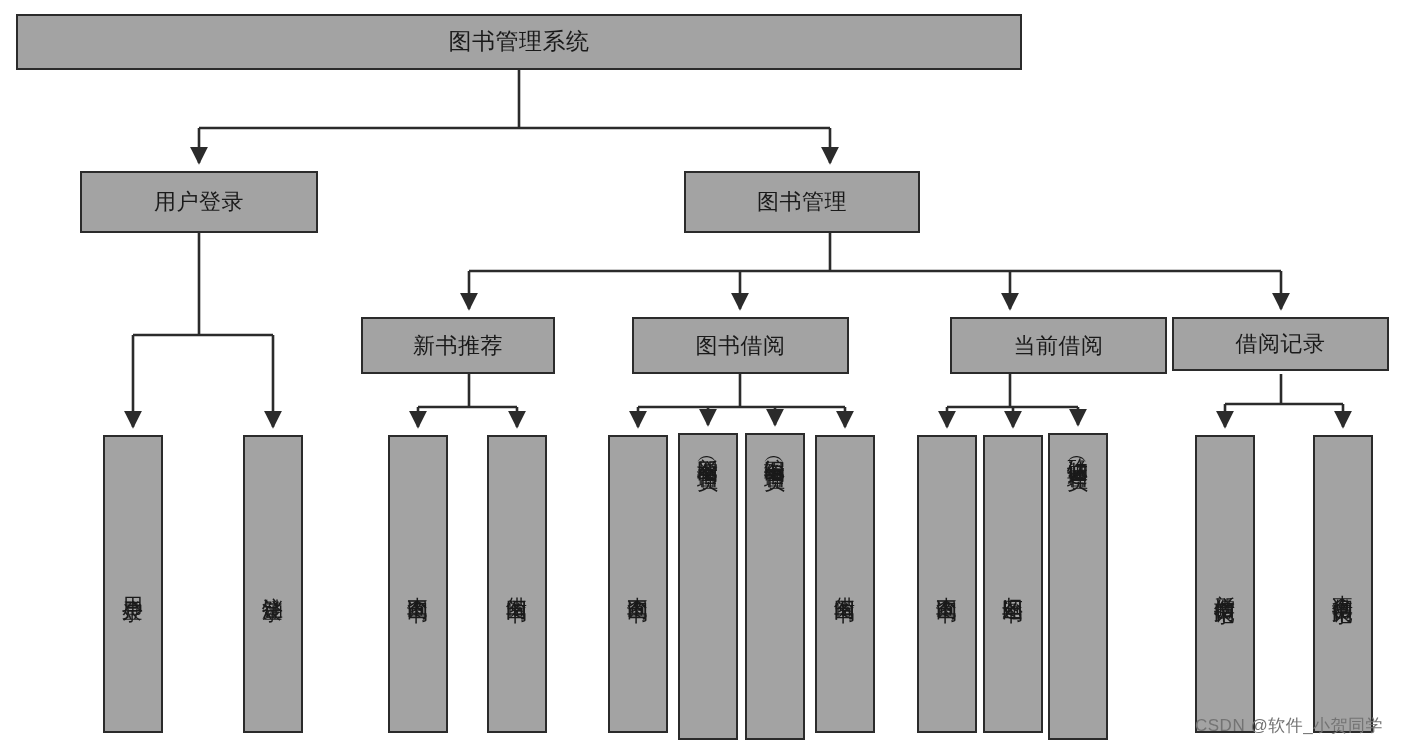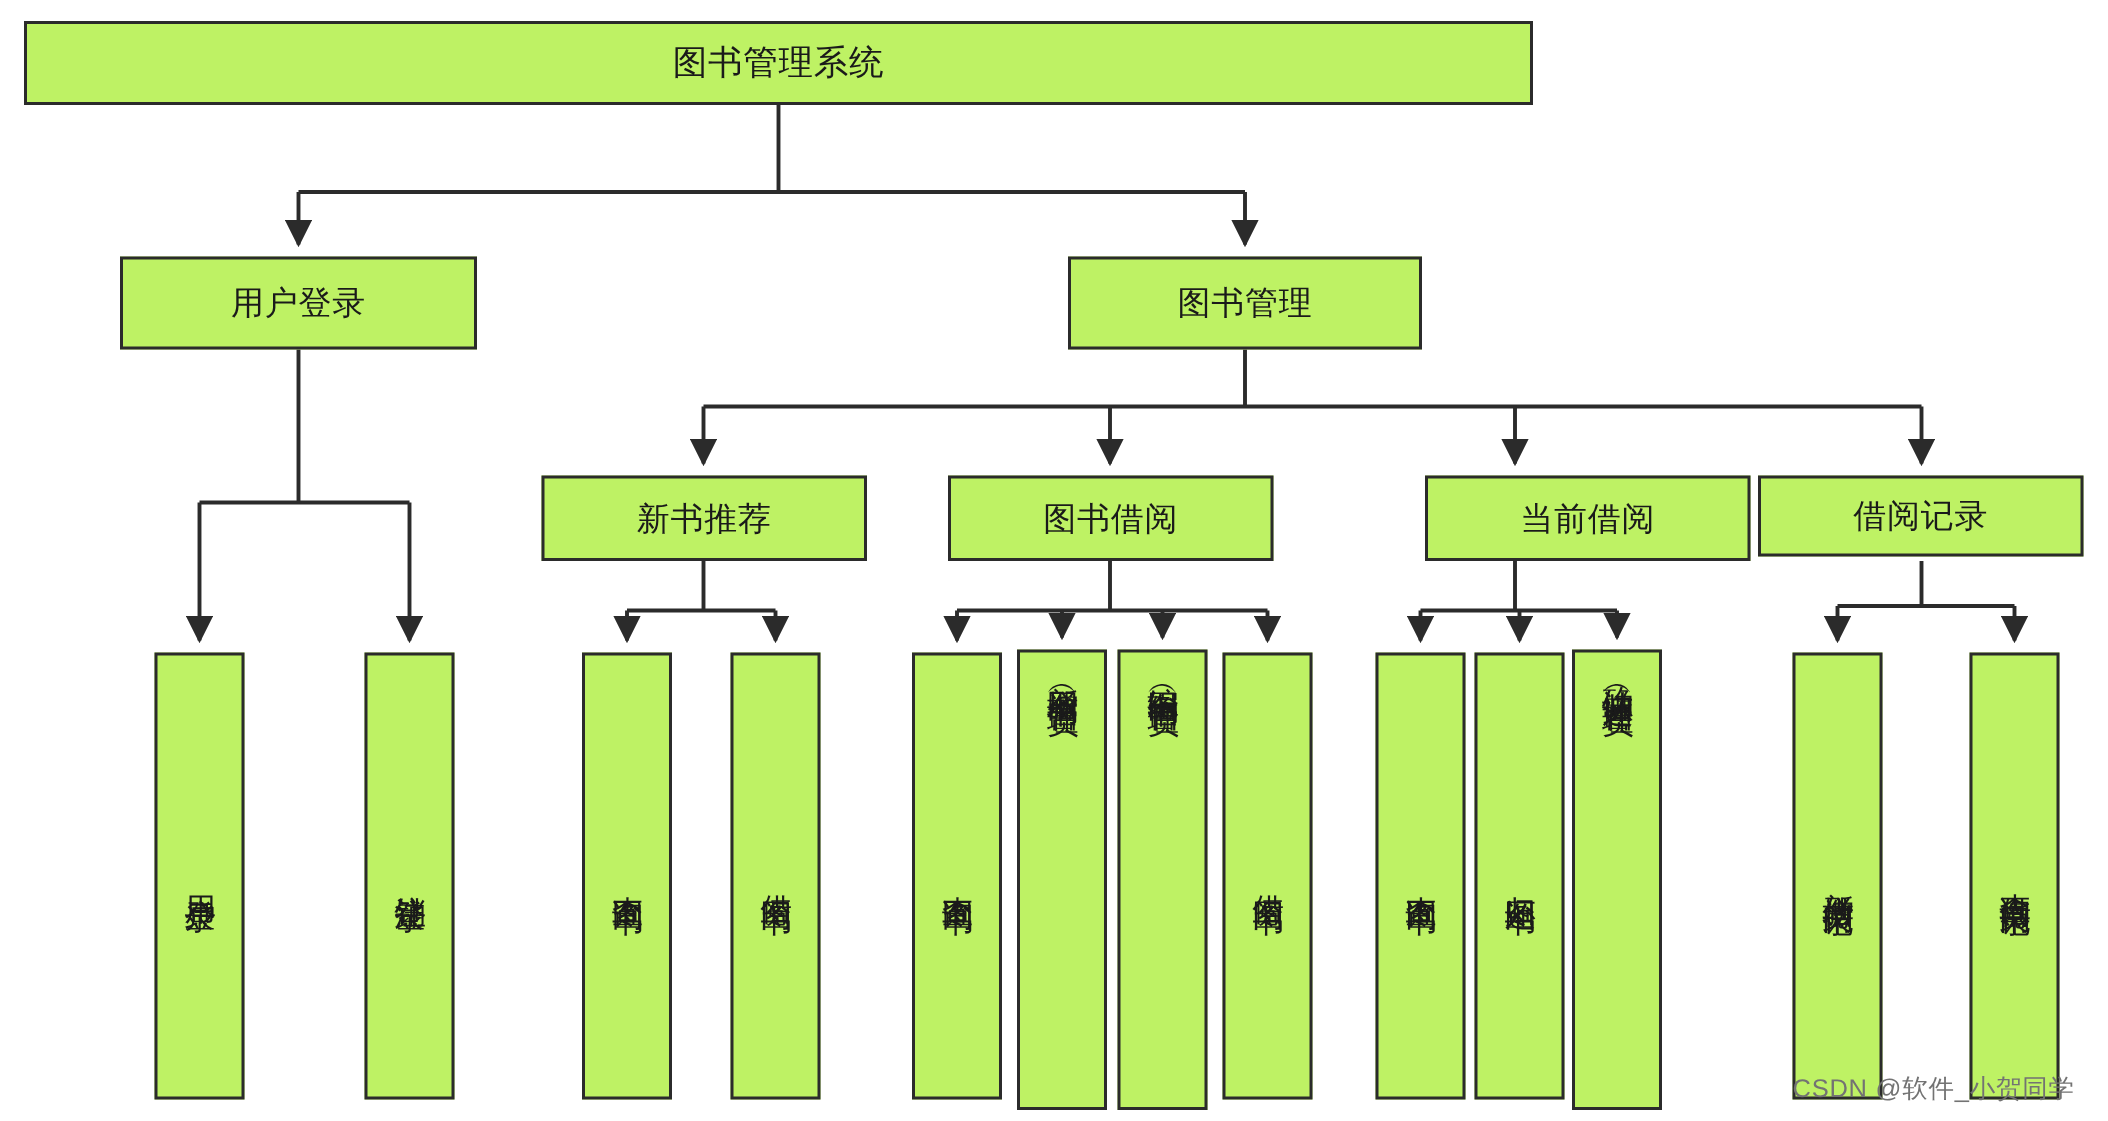--- a/index.html
+++ b/index.html
@@ -22,21 +22,21 @@
     left: 0;
     top: 0;
     width: 1405px;
     height: 747px;
     pointer-events: none;
   }
   .node {
     position: absolute;
     box-sizing: border-box;
     border: 2px solid #2b2b2b;
-    background: #bef264;
+    background: #a3a3a3;
     display: flex;
     align-items: center;
     justify-content: center;
     text-align: center;
     color: #1a1a1a;
   }
   .node-label {
     display: block;
     line-height: 1.18;
     letter-spacing: 0.5px;
@@ -129,25 +129,25 @@
     </g>
   </svg>
 
   <div class="node horiz root" style="left:16px; top:14px; width:1006px; height:56px;">
     <span class="node-label">图书管理系统</span>
   </div>
 
   <div class="node horiz" style="left:80px; top:171px; width:238px; height:62px;">
     <span class="node-label">用户登录</span>
   </div>
-  <div class="node horiz" style="left:712px; top:171px; width:236px; height:62px;text-align:center;">
+  <div class="node horiz" style="left:684px; top:171px; width:236px; height:62px;text-align:center;">
     <span class="node-label">图书管理</span>
   </div>
 
-  <div class="node horiz" style="left:361px; top:317px; width:217px; height:57px;">
+  <div class="node horiz" style="left:361px; top:317px; width:194px; height:57px;">
     <span class="node-label">新书推荐</span>
   </div>
   <div class="node horiz" style="left:632px; top:317px; width:217px; height:57px;">
     <span class="node-label">图书借阅</span>
   </div>
   <div class="node horiz" style="left:902px; top:317px; width:217px; height:57px;margin-left:48px;">
     <span class="node-label">当前借阅</span>
   </div>
   <div class="node horiz" style="left:1172px; top:317px; width:217px; height:54px;">
     <span class="node-label">借阅记录</span>

